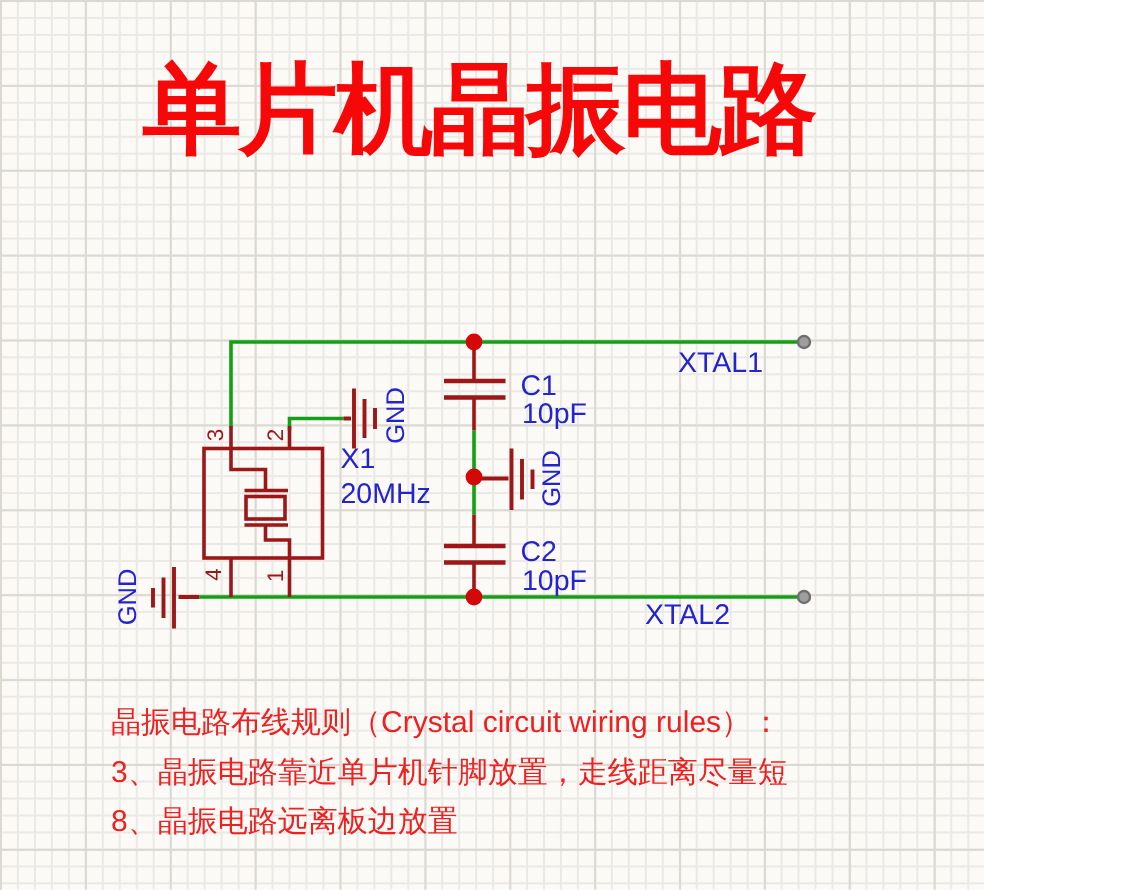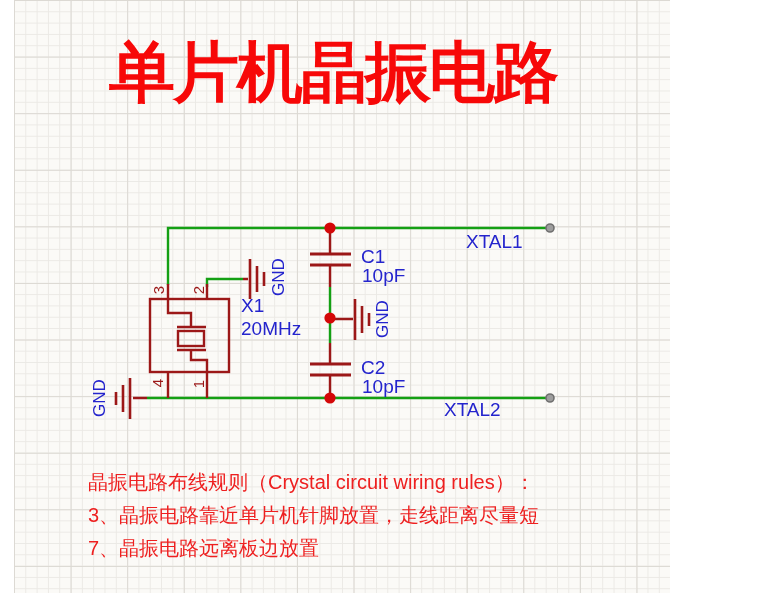--- a/index.html
+++ b/index.html
@@ -12,21 +12,20 @@
   body{width:763px;height:593px;overflow:hidden;font-family:"Liberation Sans","DejaVu Sans",sans-serif;}
   .canvas{
     position:relative;width:656px;height:593px;
     background-color:var(--canvas-bg);
     background-image:
       linear-gradient(var(--grid-major) 1px, transparent 1px),
       linear-gradient(90deg, var(--grid-major) 1px, transparent 1px),
       linear-gradient(var(--grid-minor) 1px, transparent 1px),
       linear-gradient(90deg, var(--grid-minor) 1px, transparent 1px);
     background-size:56.6px 56.6px,56.6px 56.6px,11.32px 11.32px,11.32px 11.32px;
-    margin-left:14px;
   }
   .title{
     position:absolute;left:95px;top:36px;
     font-size:66px;line-height:1.1;font-weight:bold;letter-spacing:-2px;
     color:var(--title-red);white-space:nowrap;
   }
   .schematic-svg{position:absolute;left:0;top:0;}
   .wire{stroke:var(--wire-green);stroke-width:2.4;fill:none;}
   .cmp{stroke:var(--comp-red);stroke-width:2.4;fill:none;}
   .plate{stroke:var(--comp-red);stroke-width:3;fill:none;}
@@ -109,16 +108,16 @@
     </g>
     <g>
       <circle class="endpoint" cx="536" cy="398" r="4"></circle>
       <text class="lbl" x="430" y="416">XTAL2</text>
     </g>
   </svg>
 
   <div class="rules">
     <div>晶振电路布线规则（Crystal circuit wiring rules）：</div>
     <div>3、晶振电路靠近单片机针脚放置，走线距离尽量短</div>
-    <div>7、晶振电路远离板边放置</div>
+    <div>8、晶振电路远离板边放置</div>
   </div>
 
 </div>
 
 </body></html>

